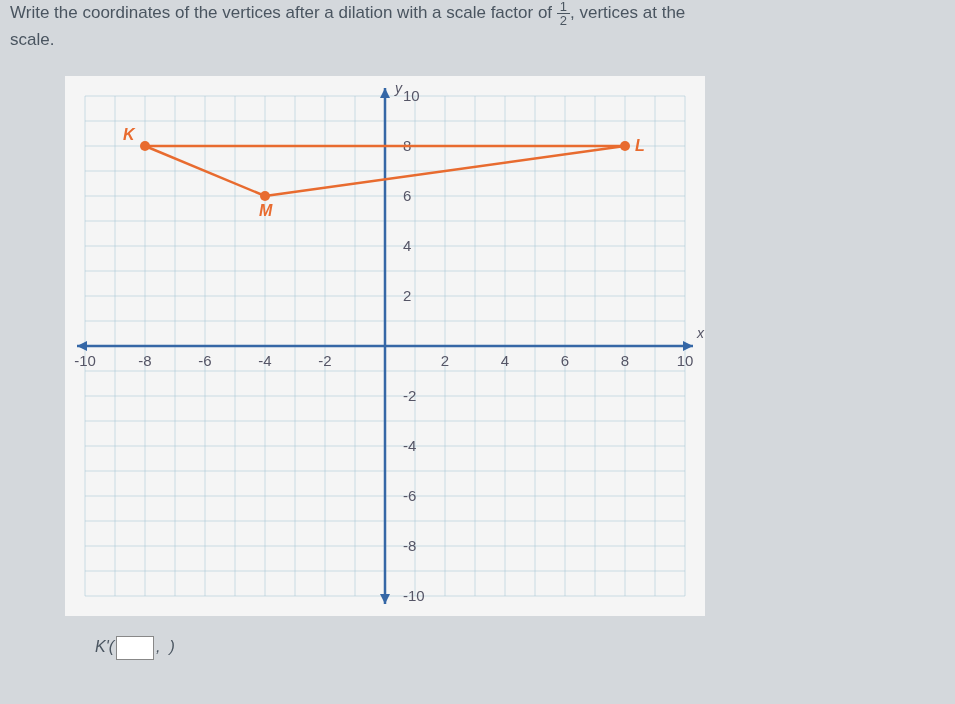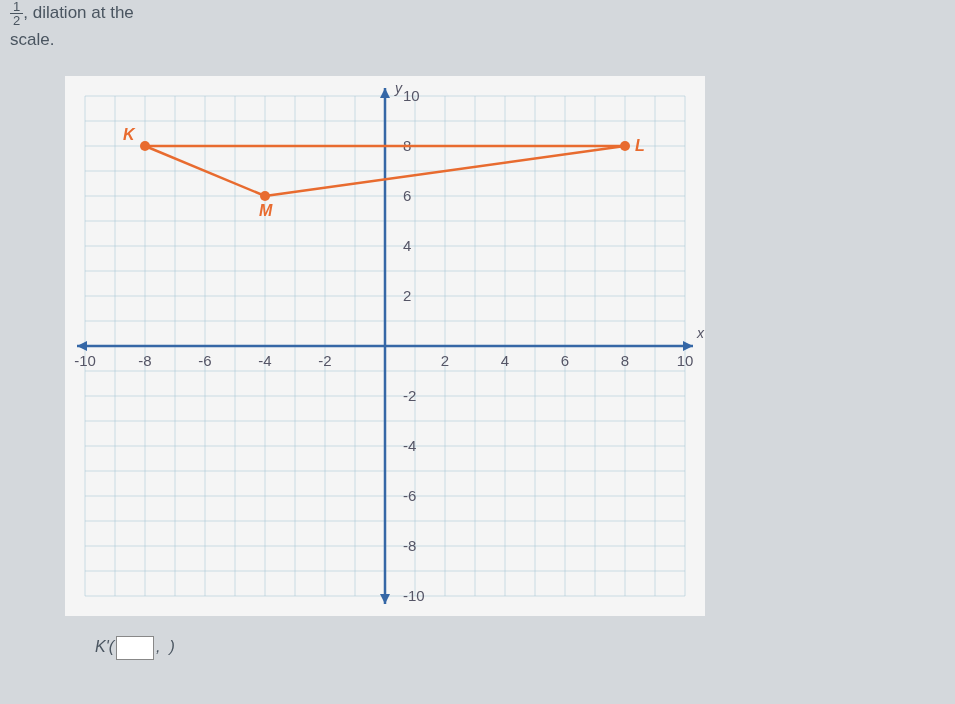--- a/index.html
+++ b/index.html
@@ -98,21 +98,21 @@
       background: #fff;
       border: 1px solid #888;
       vertical-align: middle;
       margin: 0 2px;
     }
   </style>
 </head>
 <body>
 
 <div class="question-text">
-  <span class="fraction-text"><span class="num">1</span><span class="den">2</span></span><span>, dilation at the</span>
+  <span>Write the coordinates of the vertices after a dilation with a scale factor of </span><span class="fraction-text"><span class="num">1</span><span class="den">2</span></span><span>, vertices at the</span>
   <br>
   <span>scale.</span>
 </div>
 
 <div class="chart-container">
   <svg class="chart" width="640" height="540" viewBox="0 0 640 540">
     <g id="grid">
         <line x1="20" y1="520" x2="20" y2="20" class="grid-line" stroke-opacity="0.55"></line>
         <line x1="50" y1="520" x2="50" y2="20" class="grid-line" stroke-opacity="0.55"></line>
         <line x1="80" y1="520" x2="80" y2="20" class="grid-line" stroke-opacity="0.55"></line>

